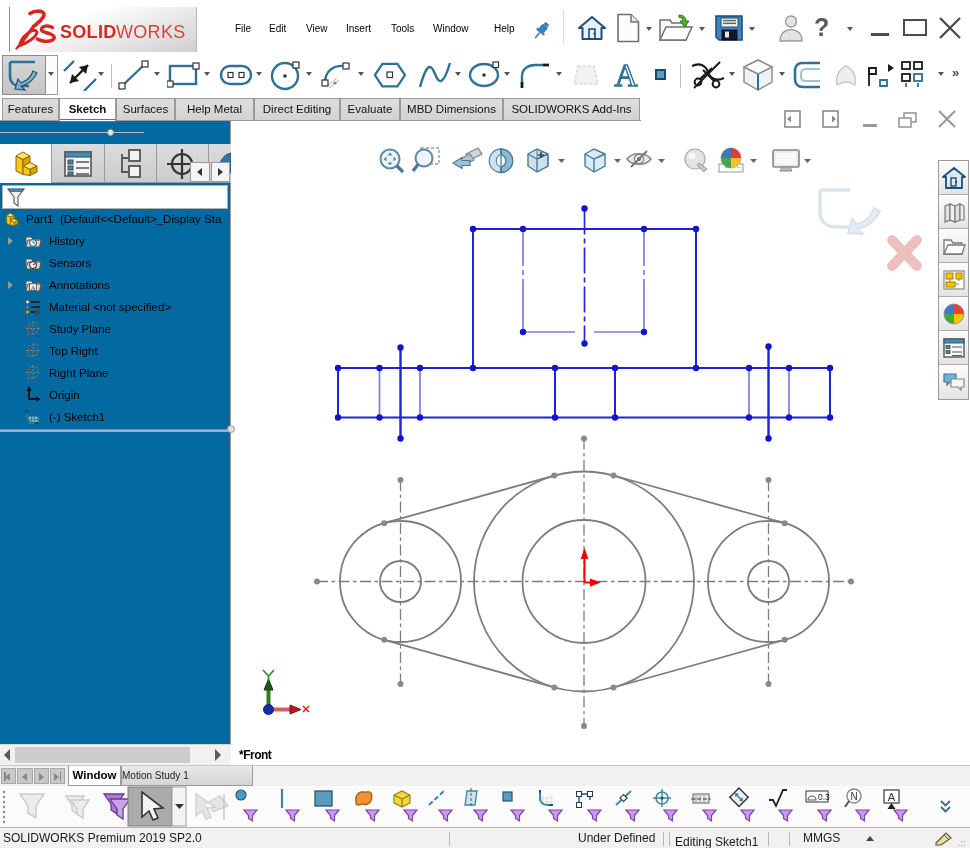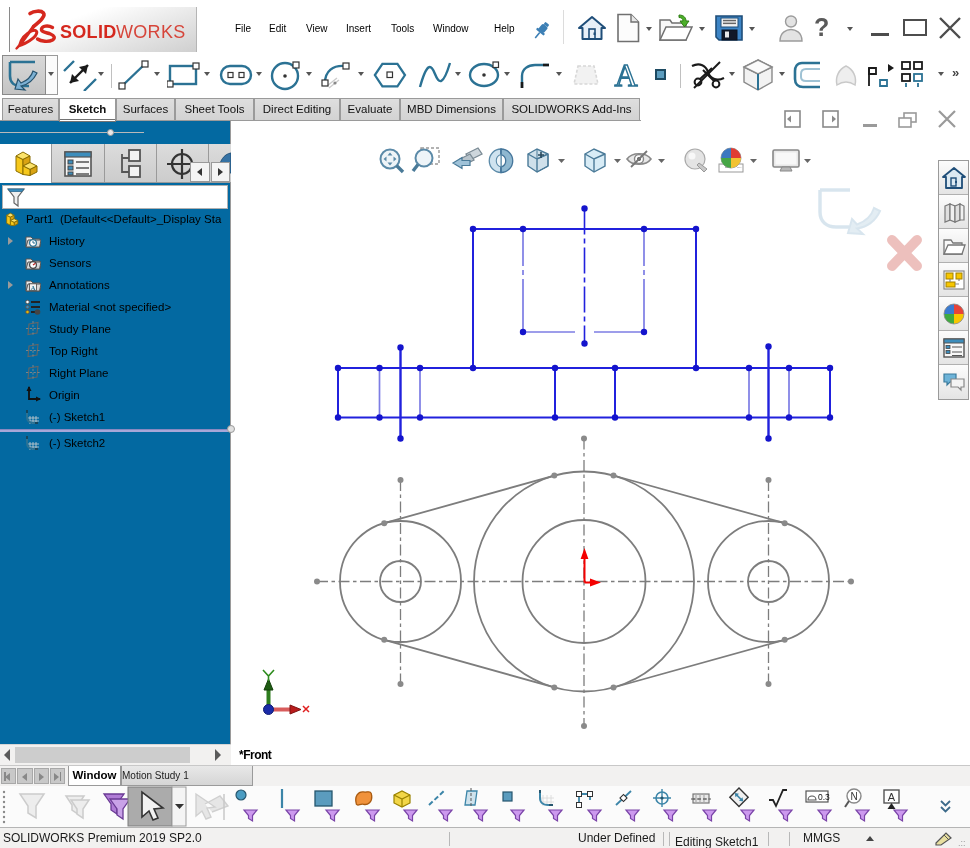--- a/index.html
+++ b/index.html
@@ -251,21 +251,21 @@
         <path d="M6 23 L6 27 M18 23 L18 27"></path>
       </g>
     </svg>
     <div class="dd" style="left:938px;top:20px"></div>
     <div class="abs" style="left:952px;top:13px;color:#444;font-size:13px;font-weight:bold">»</div>
   </div>
   <div class="abs" id="tabrow">
     <div class="ctab" style="left:2px;width:57px;">Features</div>
     <div class="ctab active" style="left:59px;width:57px;">Sketch</div>
     <div class="ctab" style="left:116px;width:59px;">Surfaces</div>
-    <div class="ctab" style="left:175px;width:79px;">Sheet Tools</div>
+    <div class="ctab" style="left:175px;width:79px;">Help Metal</div>
     <div class="ctab" style="left:254px;width:86px;">Direct Editing</div>
     <div class="ctab" style="left:340px;width:60px;">Evaluate</div>
     <div class="ctab" style="left:400px;width:103px;">MBD Dimensions</div>
     <div class="ctab" style="left:503px;width:137px;">SOLIDWORKS Add-Ins</div>
     <div class="abs" style="left:0px;top:23px;width:641px;height:1px;background:#9a9a9a;z-index:1"></div>
     <div class="abs" style="left:60px;top:23px;width:55px;height:1px;background:#ffffff;z-index:4"></div>
   </div>
 
   <svg class="abs" style="left:784px;top:109px;z-index:20" width="18" height="20" viewBox="0 0 18 20">
     <rect x="1" y="2" width="15" height="16" fill="none" stroke="#8a8a8a" stroke-width="1.6"></rect>
@@ -411,26 +411,20 @@
       </svg>
       <span class="txt">Origin</span>
     </div>
     <div class="treerow" style="top:285px">
         <svg class="ticon" style="left:25px;top:3px" width="16" height="16" viewBox="0 0 16 16">
           <use href="#skt"></use>
         </svg>
         <span class="txt">(-) Sketch1</span>
       </div>
     <div class="abs" style="left:0;top:308px;width:231px;height:3px;background:#a7a7d8;border-top:1px solid #8888c0"></div>
-    <div class="treerow" style="top:311px">
-        <svg class="ticon" style="left:25px;top:3px" width="16" height="16" viewBox="0 0 16 16">
-          <use href="#skt"></use>
-        </svg>
-        <span class="txt">(-) Sketch2</span>
-      </div>
 
     <div class="abs" style="left:0;top:623px;width:231px;height:21px;background:#f2f1f0;border-top:1px solid #d5d5d5">
       <div class="abs" style="left:4px;top:4px;width:0;height:0;border-right:6px solid #5a5a5a;border-top:6px solid transparent;border-bottom:6px solid transparent"></div>
       <div class="abs" style="left:15px;top:2px;width:175px;height:16px;background:#cdcdcd"></div>
       <div class="abs" style="left:215px;top:4px;width:0;height:0;border-left:6px solid #5a5a5a;border-top:6px solid transparent;border-bottom:6px solid transparent"></div>
     </div>
   </div>
 
   <div class="abs" style="left:227px;top:425px;width:8px;height:8px;border-radius:50%;background:#e0e0e0;border:1px solid #9a9a9a;z-index:5"></div>
   <div class="abs" id="graphics">

